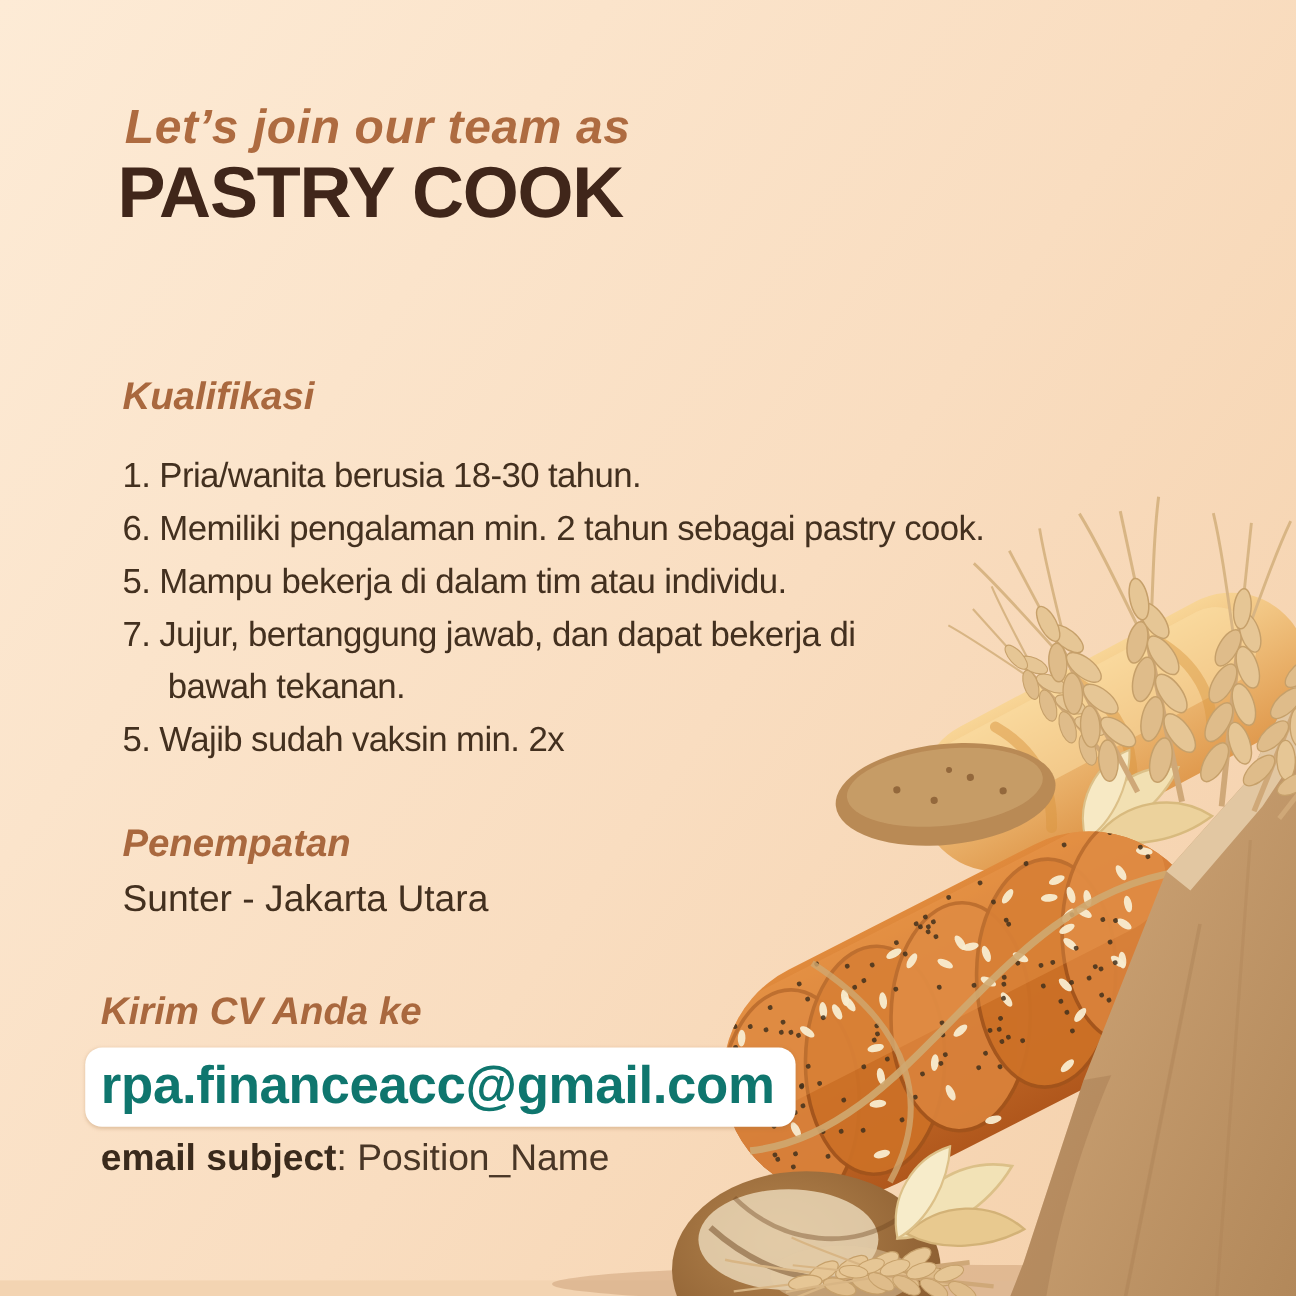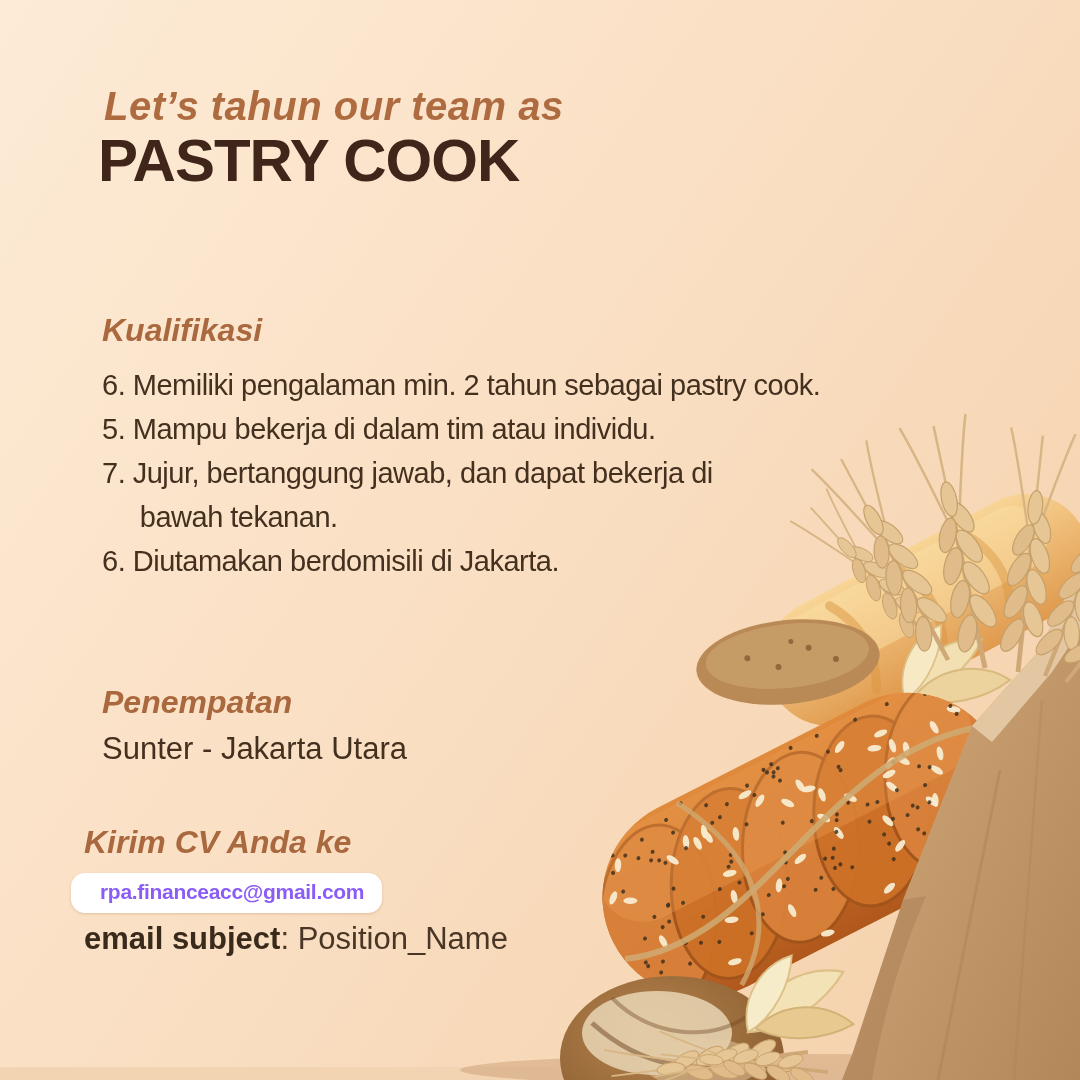--- a/index.html
+++ b/index.html
@@ -12,30 +12,30 @@
   .intro{
     position:absolute;left:104px;top:84px;
     font-size:40px;font-weight:700;font-style:italic;color:#ae6b40;letter-spacing:.5px;white-space:nowrap;
   }
   .title{
     position:absolute;left:98px;top:126px;margin:0;
     font-size:60px;font-weight:700;color:#40261a;letter-spacing:-1px;white-space:nowrap;
   }
   .sec-h{font-size:32px;font-weight:700;font-style:italic;color:#a9683e;white-space:nowrap;}
   .qual{position:absolute;left:102px;top:312px;}
-  .qual .sec-h{margin-bottom:14px;}
+  .qual .sec-h{margin-bottom:26px;}
   .item{font-size:29px;line-height:44px;letter-spacing:-.5px;white-space:pre-wrap;color:#43301f;}
   .place{position:absolute;left:102px;top:684px;}
   .place .val{margin-top:10px;font-size:31px;white-space:nowrap;}
   .apply{position:absolute;left:84px;top:824px;}
   .pill{
     margin-top:12px;margin-left:-13px;background:#ffffff;border-radius:14px;
     padding:7px 18px 9px 13px;width:max-content;box-shadow:0 1px 3px rgba(160,110,60,.28);
   }
-  .pill span{font-size:21px;font-weight:700;color:#8b5cf6;letter-spacing:-.3px;white-space:nowrap;margin-left:16px;}
+  .pill span{font-size:44px;font-weight:700;color:#0f766e;letter-spacing:-.3px;white-space:nowrap;}
   .subject{margin-top:8px;font-size:31px;color:#493626;white-space:nowrap;}
   .subject .b{font-weight:700;color:#3a2a1c;}
 </style>
 </head>
 <body>
 
 <div class="poster">
 
   <svg class="art" viewBox="0 0 1080 1080" aria-hidden="true">
     <defs>
@@ -315,30 +315,31 @@
     <g>
       <use href="#spike" transform="translate(930,640) rotate(-42) scale(0.9)"></use>
       <use href="#spike" transform="translate(948,660) rotate(-28) scale(1.15)"></use>
       <use href="#spike" transform="translate(985,668) rotate(-12) scale(1.25)"></use>
       <use href="#spike" transform="translate(1018,672) rotate(6) scale(1.2)"></use>
       <use href="#spike" transform="translate(1045,676) rotate(22) scale(1.1)"></use>
       <use href="#spike" transform="translate(1066,682) rotate(38)"></use>
     </g>
   </svg>
 
-  <div class="intro">Let’s tahun our team as</div>
+  <div class="intro">Let’s join our team as</div>
   <h1 class="title">PASTRY COOK</h1>
 
   <section class="qual">
     <div class="sec-h">Kualifikasi</div>
+    <div class="item">1. Pria/wanita berusia 18-30 tahun.</div>
     <div class="item">6. Memiliki pengalaman min. 2 tahun sebagai pastry cook.</div>
     <div class="item">5. Mampu bekerja di dalam tim atau individu.</div>
     <div class="item">7. Jujur, bertanggung jawab, dan dapat bekerja di
      bawah tekanan.</div>
-    <div class="item">6. Diutamakan berdomisili di Jakarta.</div>
+    <div class="item">5. Wajib sudah vaksin min. 2x</div>
   </section>
 
   <section class="place">
     <div class="sec-h">Penempatan</div>
     <div class="val">Sunter - Jakarta Utara</div>
   </section>
 
   <section class="apply">
     <div class="sec-h">Kirim CV Anda ke</div>
     <div class="pill">

